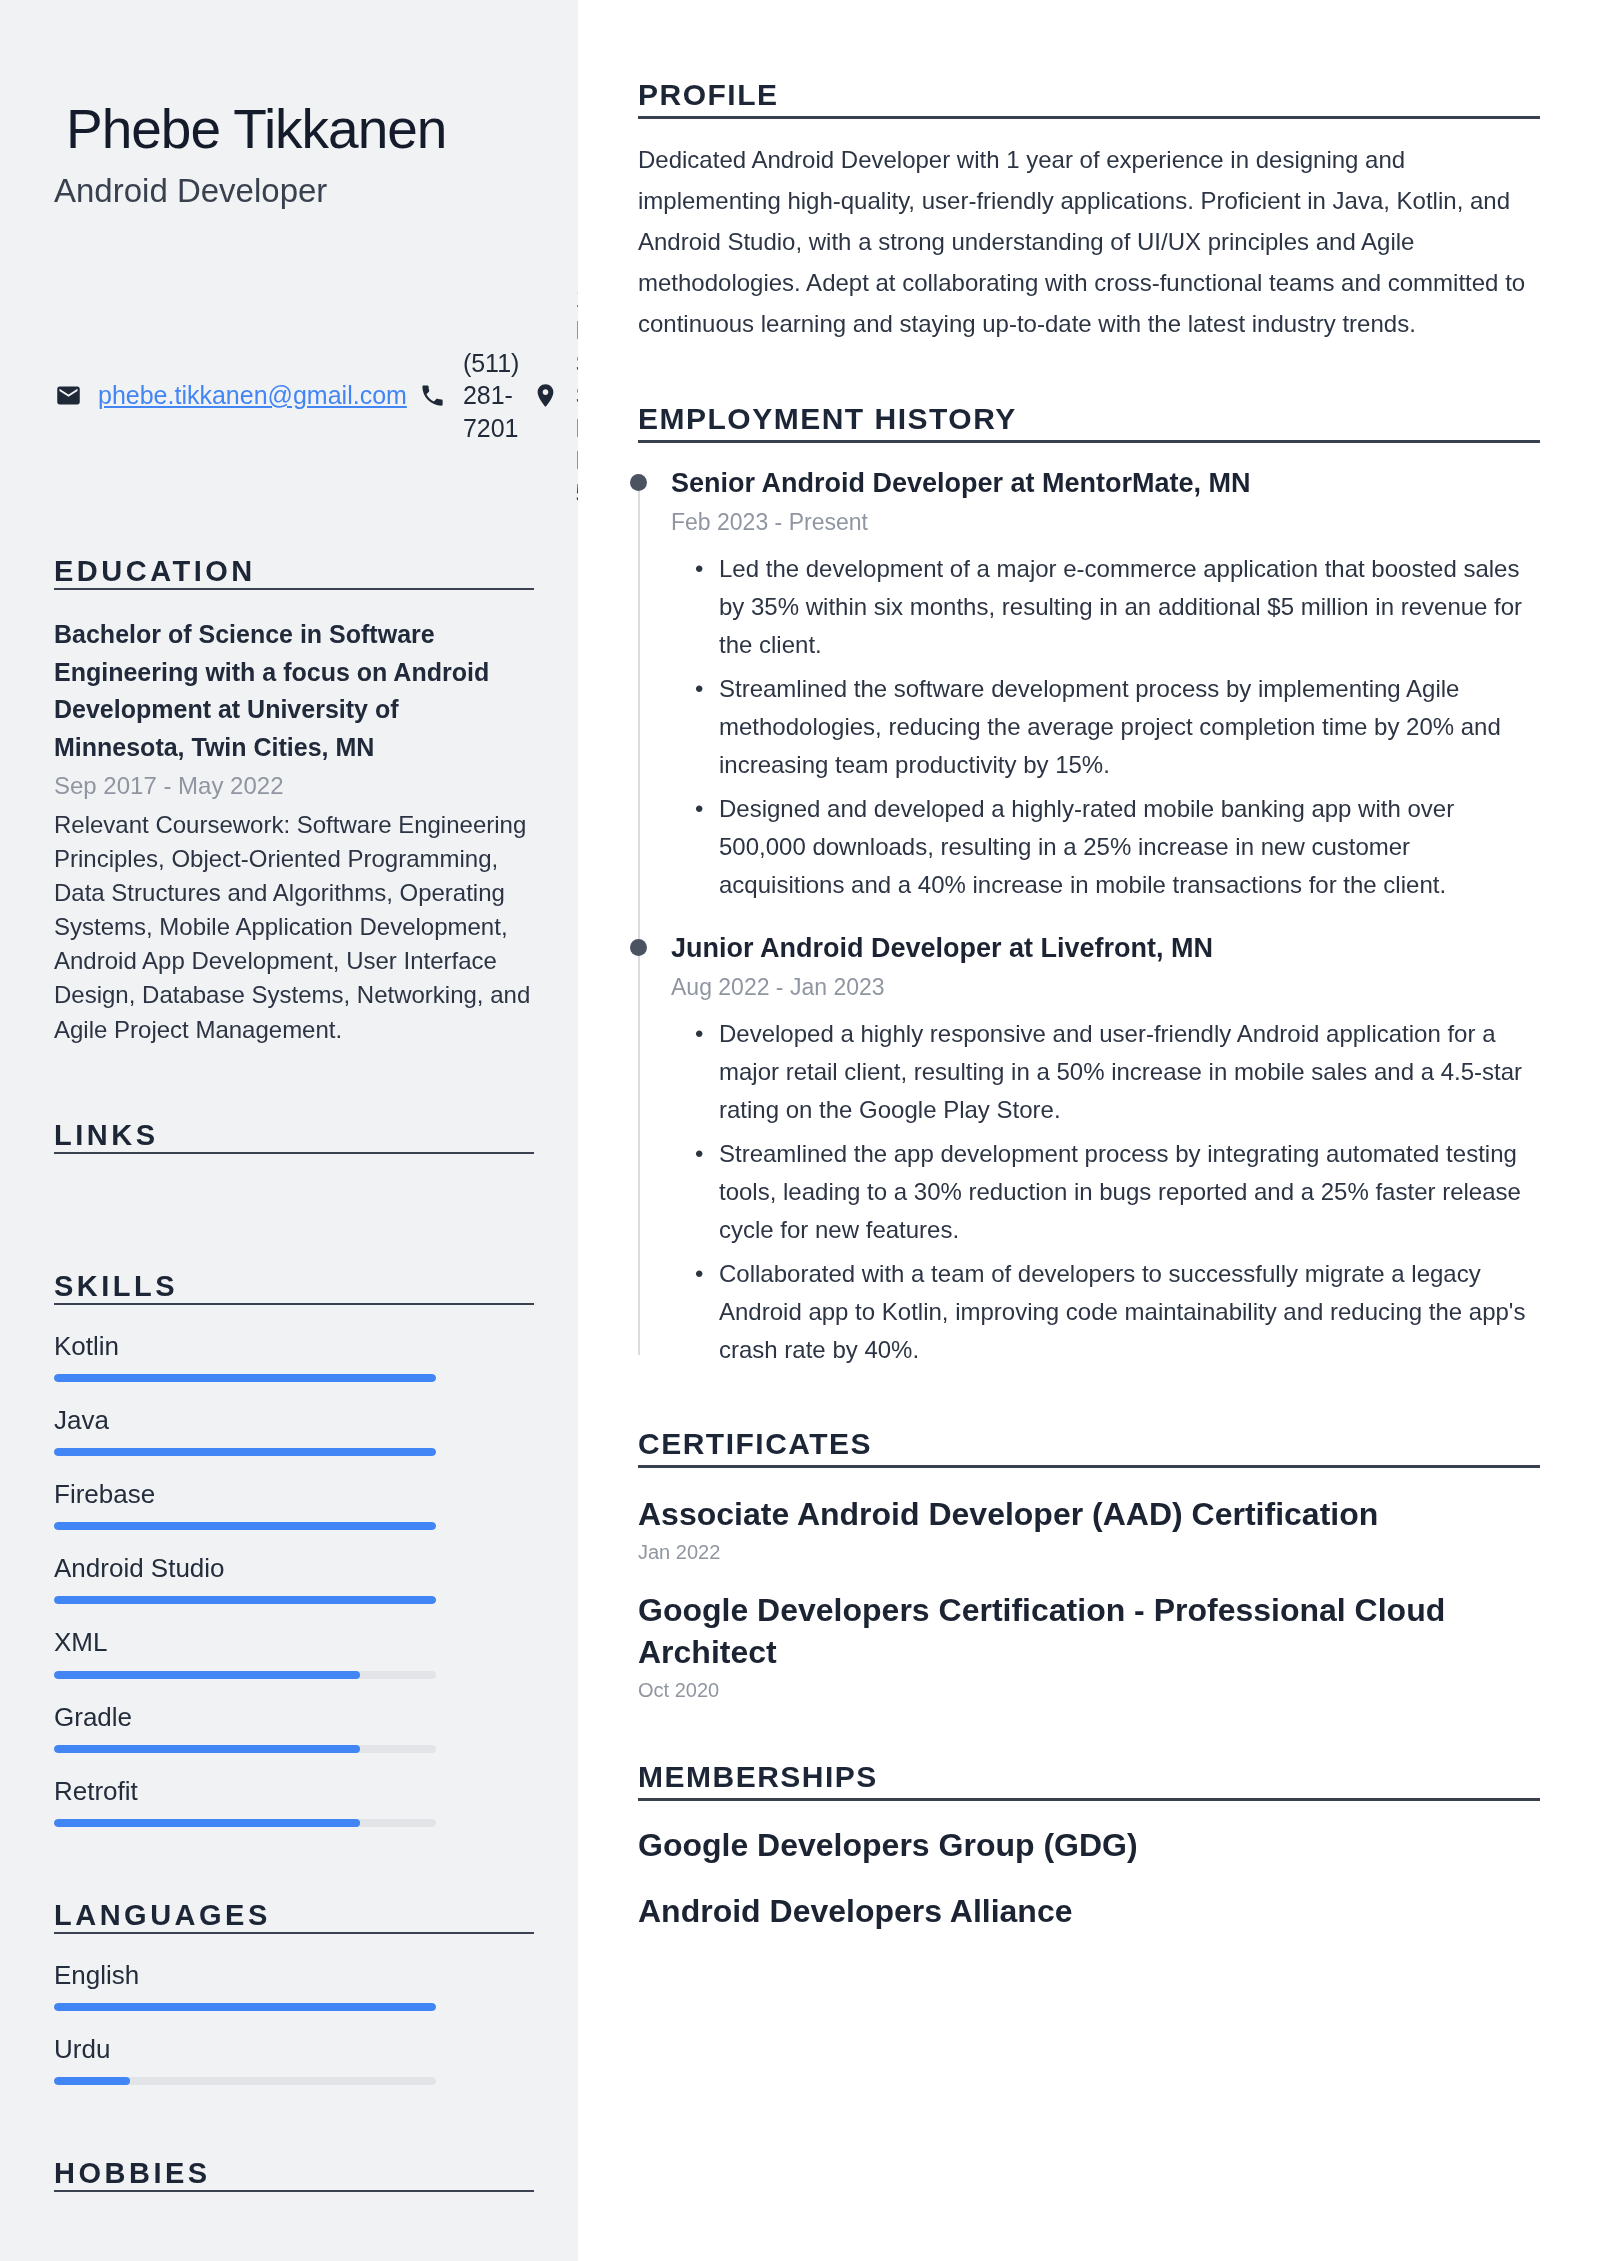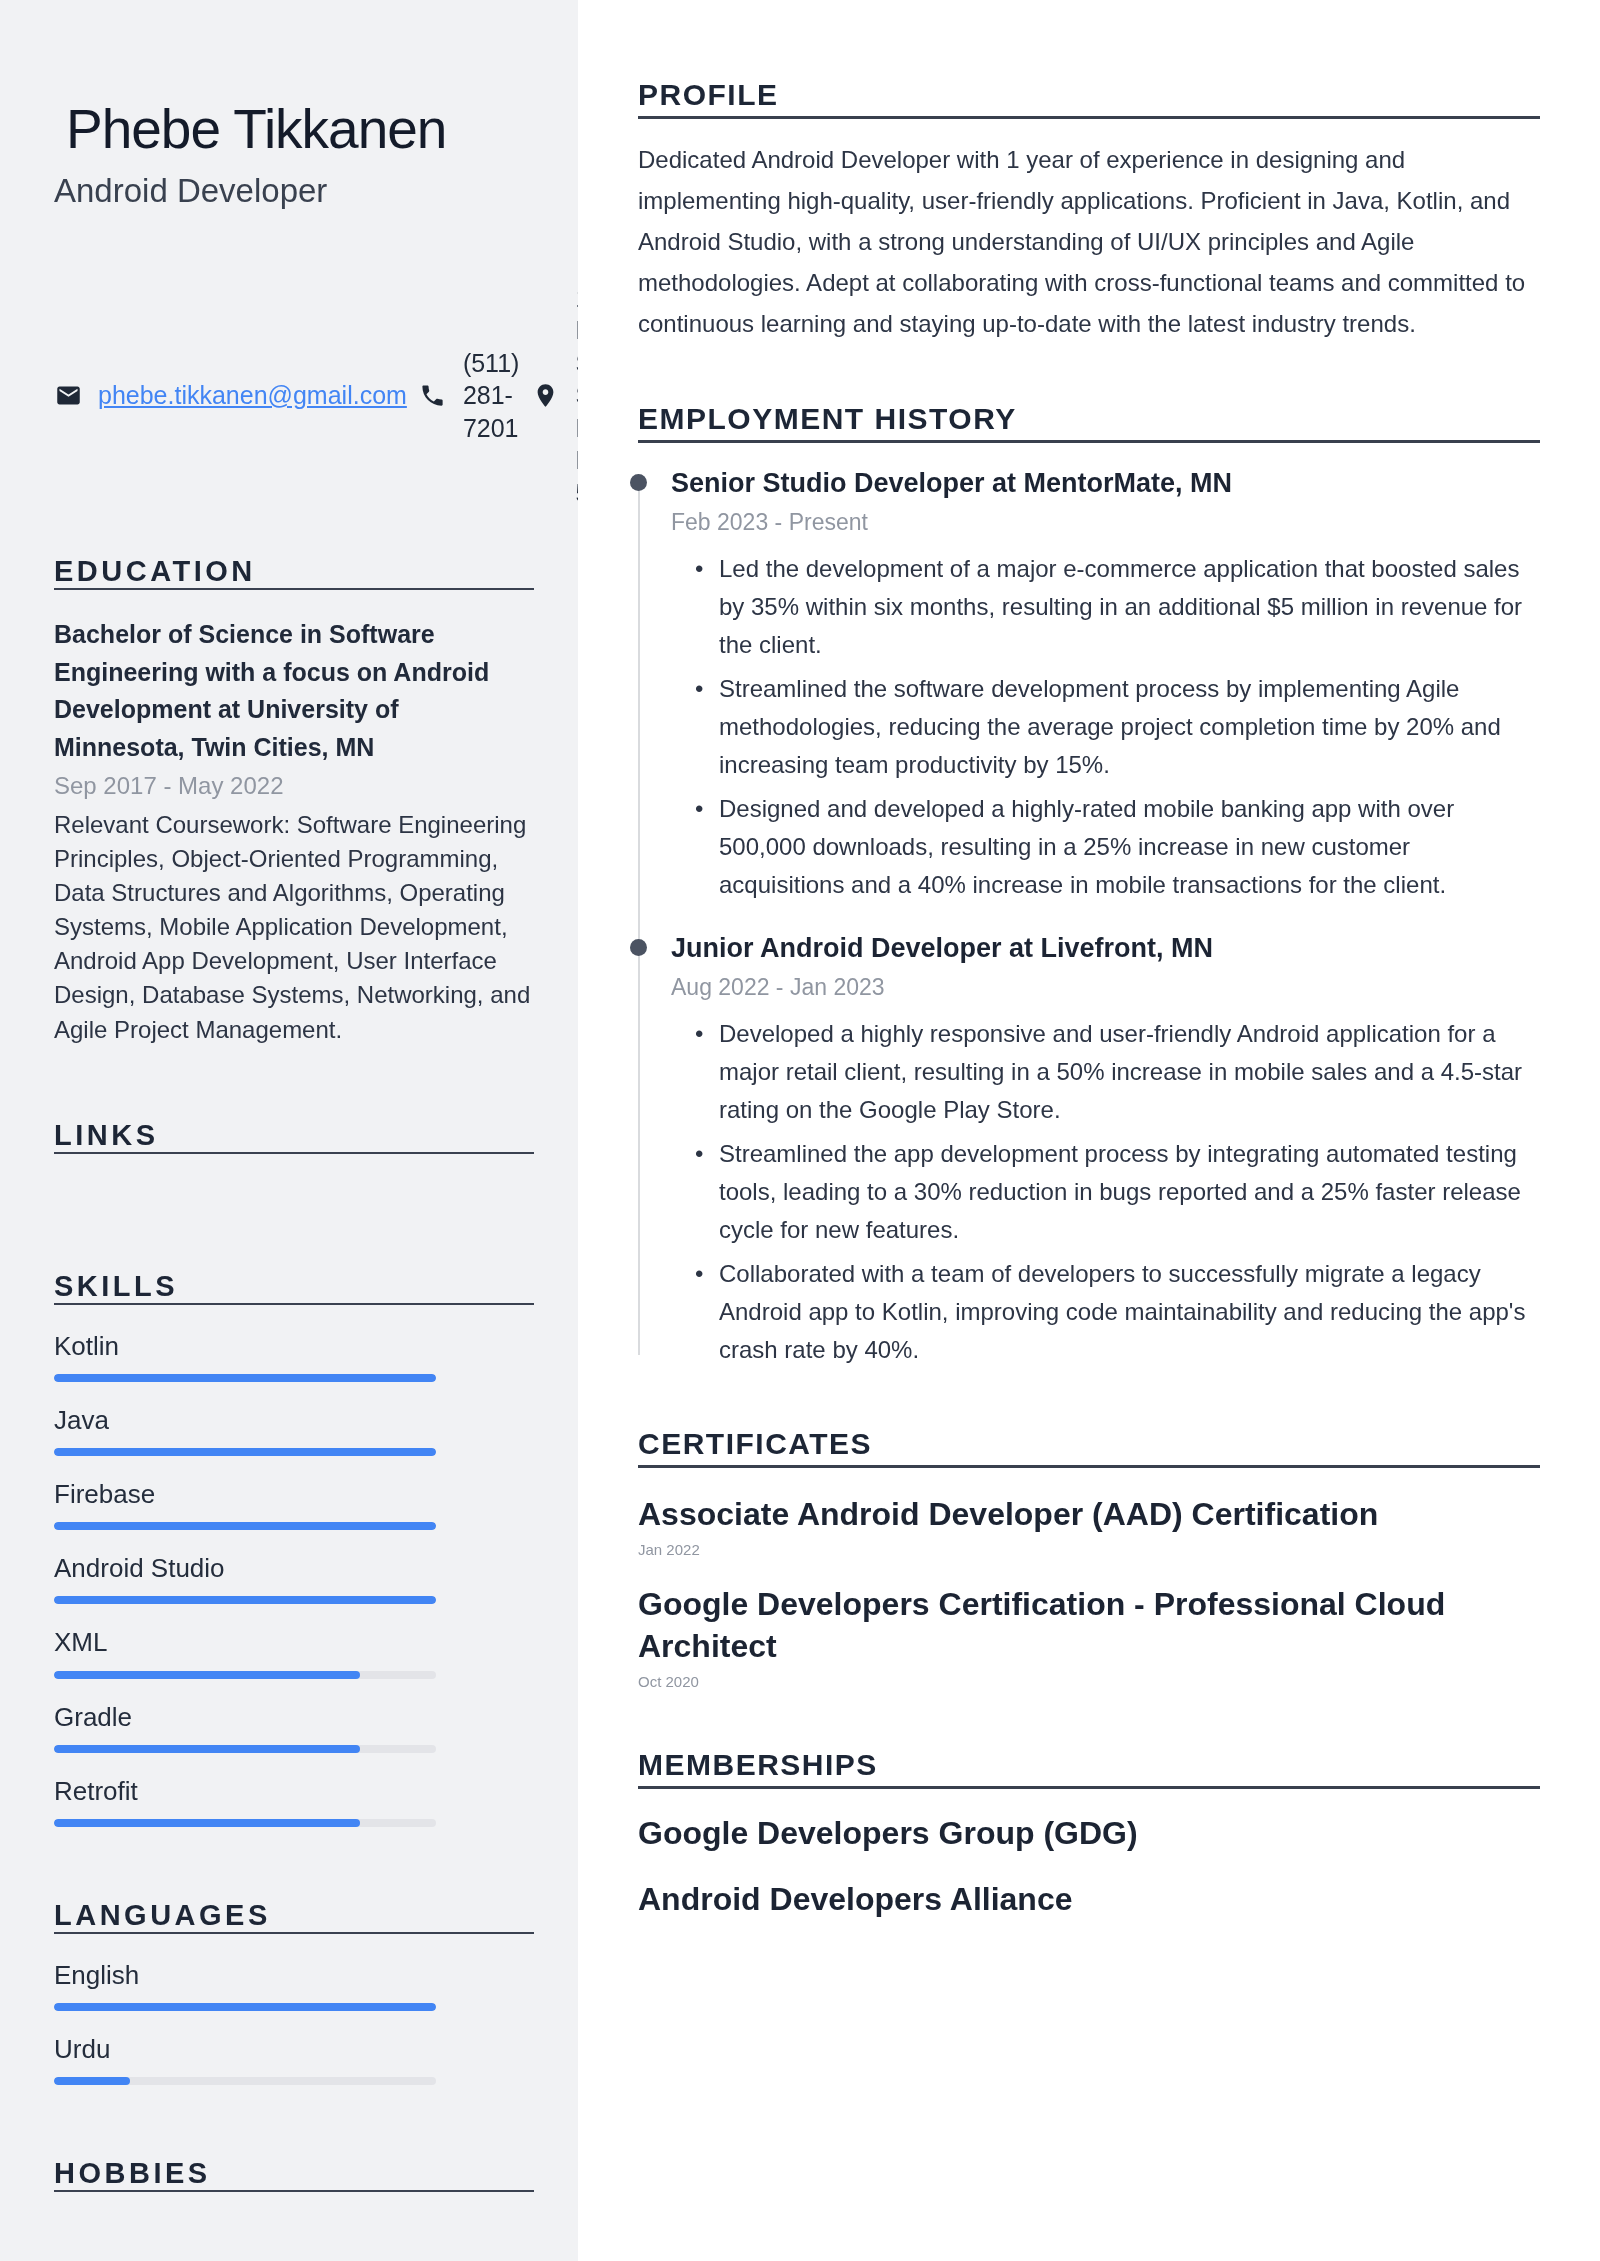--- a/index.html
+++ b/index.html
@@ -55,21 +55,21 @@
   .job-title-row{position:relative;}
   .tl-dot{position:absolute;left:-41px;top:7px;width:17px;height:17px;border-radius:50%;background:var(--tl-dot);}
   .job-title{font-size:27px;font-weight:700;color:#1c2433;margin:0;line-height:1.25;}
   .job-dates{font-size:23px;color:var(--muted);margin-top:8px;}
   ul.bullets{list-style:none;margin:14px 0 0 22px;padding:0;}
   ul.bullets li{position:relative;padding-left:26px;font-size:24px;line-height:38px;color:#2d3545;margin-bottom:6px;}
   ul.bullets li::before{content:"\2022";position:absolute;left:2px;top:0;color:#2d3545;}
 
   .cert{margin-top:26px;}
   .cert-title{font-size:32px;font-weight:700;color:#1c2433;line-height:1.3;}
-  .cert-date{font-size:15px;color:var(--muted);margin-top:6px;}
+  .cert-date{font-size:20px;color:var(--muted);margin-top:6px;}
   .membership{margin-top:24px;}
 </style>
 </head>
 <body>
 
 <svg width="0" height="0" style="position:absolute" aria-hidden="true">
   <symbol id="icon-email" viewBox="0 0 24 24">
       <path d="M20 4H4c-1.1 0-1.99.9-1.99 2L2 18c0 1.1.9 2 2 2h16c1.1 0 2-.9 2-2V6c0-1.1-.9-2-2-2zm0 4l-8 5-8-5V6l8 5 8-5v2z"></path>
     </symbol>
   <symbol id="icon-phone" viewBox="0 0 24 24">
@@ -204,21 +204,21 @@
       <h2 class="main-heading">PROFILE</h2>
       <p class="profile-text">Dedicated Android Developer with 1 year of experience in designing and implementing high-quality, user-friendly applications. Proficient in Java, Kotlin, and Android Studio, with a strong understanding of UI/UX principles and Agile methodologies. Adept at collaborating with cross-functional teams and committed to continuous learning and staying up-to-date with the latest industry trends.</p>
     </section>
 
     <section class="main-section">
       <h2 class="main-heading">EMPLOYMENT HISTORY</h2>
       <div class="jobs">
           <div class="job">
     <div class="job-title-row">
       <span class="tl-dot"></span>
-      <h3 class="job-title">Senior Studio Developer at MentorMate, MN</h3>
+      <h3 class="job-title">Senior Android Developer at MentorMate, MN</h3>
     </div>
     <div class="job-dates">Feb 2023 - Present</div>
     <ul class="bullets">
               <li>Led the development of a major e-commerce application that boosted sales by 35% within six months, resulting in an additional $5 million in revenue for the client.</li>
               <li>Streamlined the software development process by implementing Agile methodologies, reducing the average project completion time by 20% and increasing team productivity by 15%.</li>
               <li>Designed and developed a highly-rated mobile banking app with over 500,000 downloads, resulting in a 25% increase in new customer acquisitions and a 40% increase in mobile transactions for the client.</li>
             </ul>
   </div>
           <div class="job">
     <div class="job-title-row">

